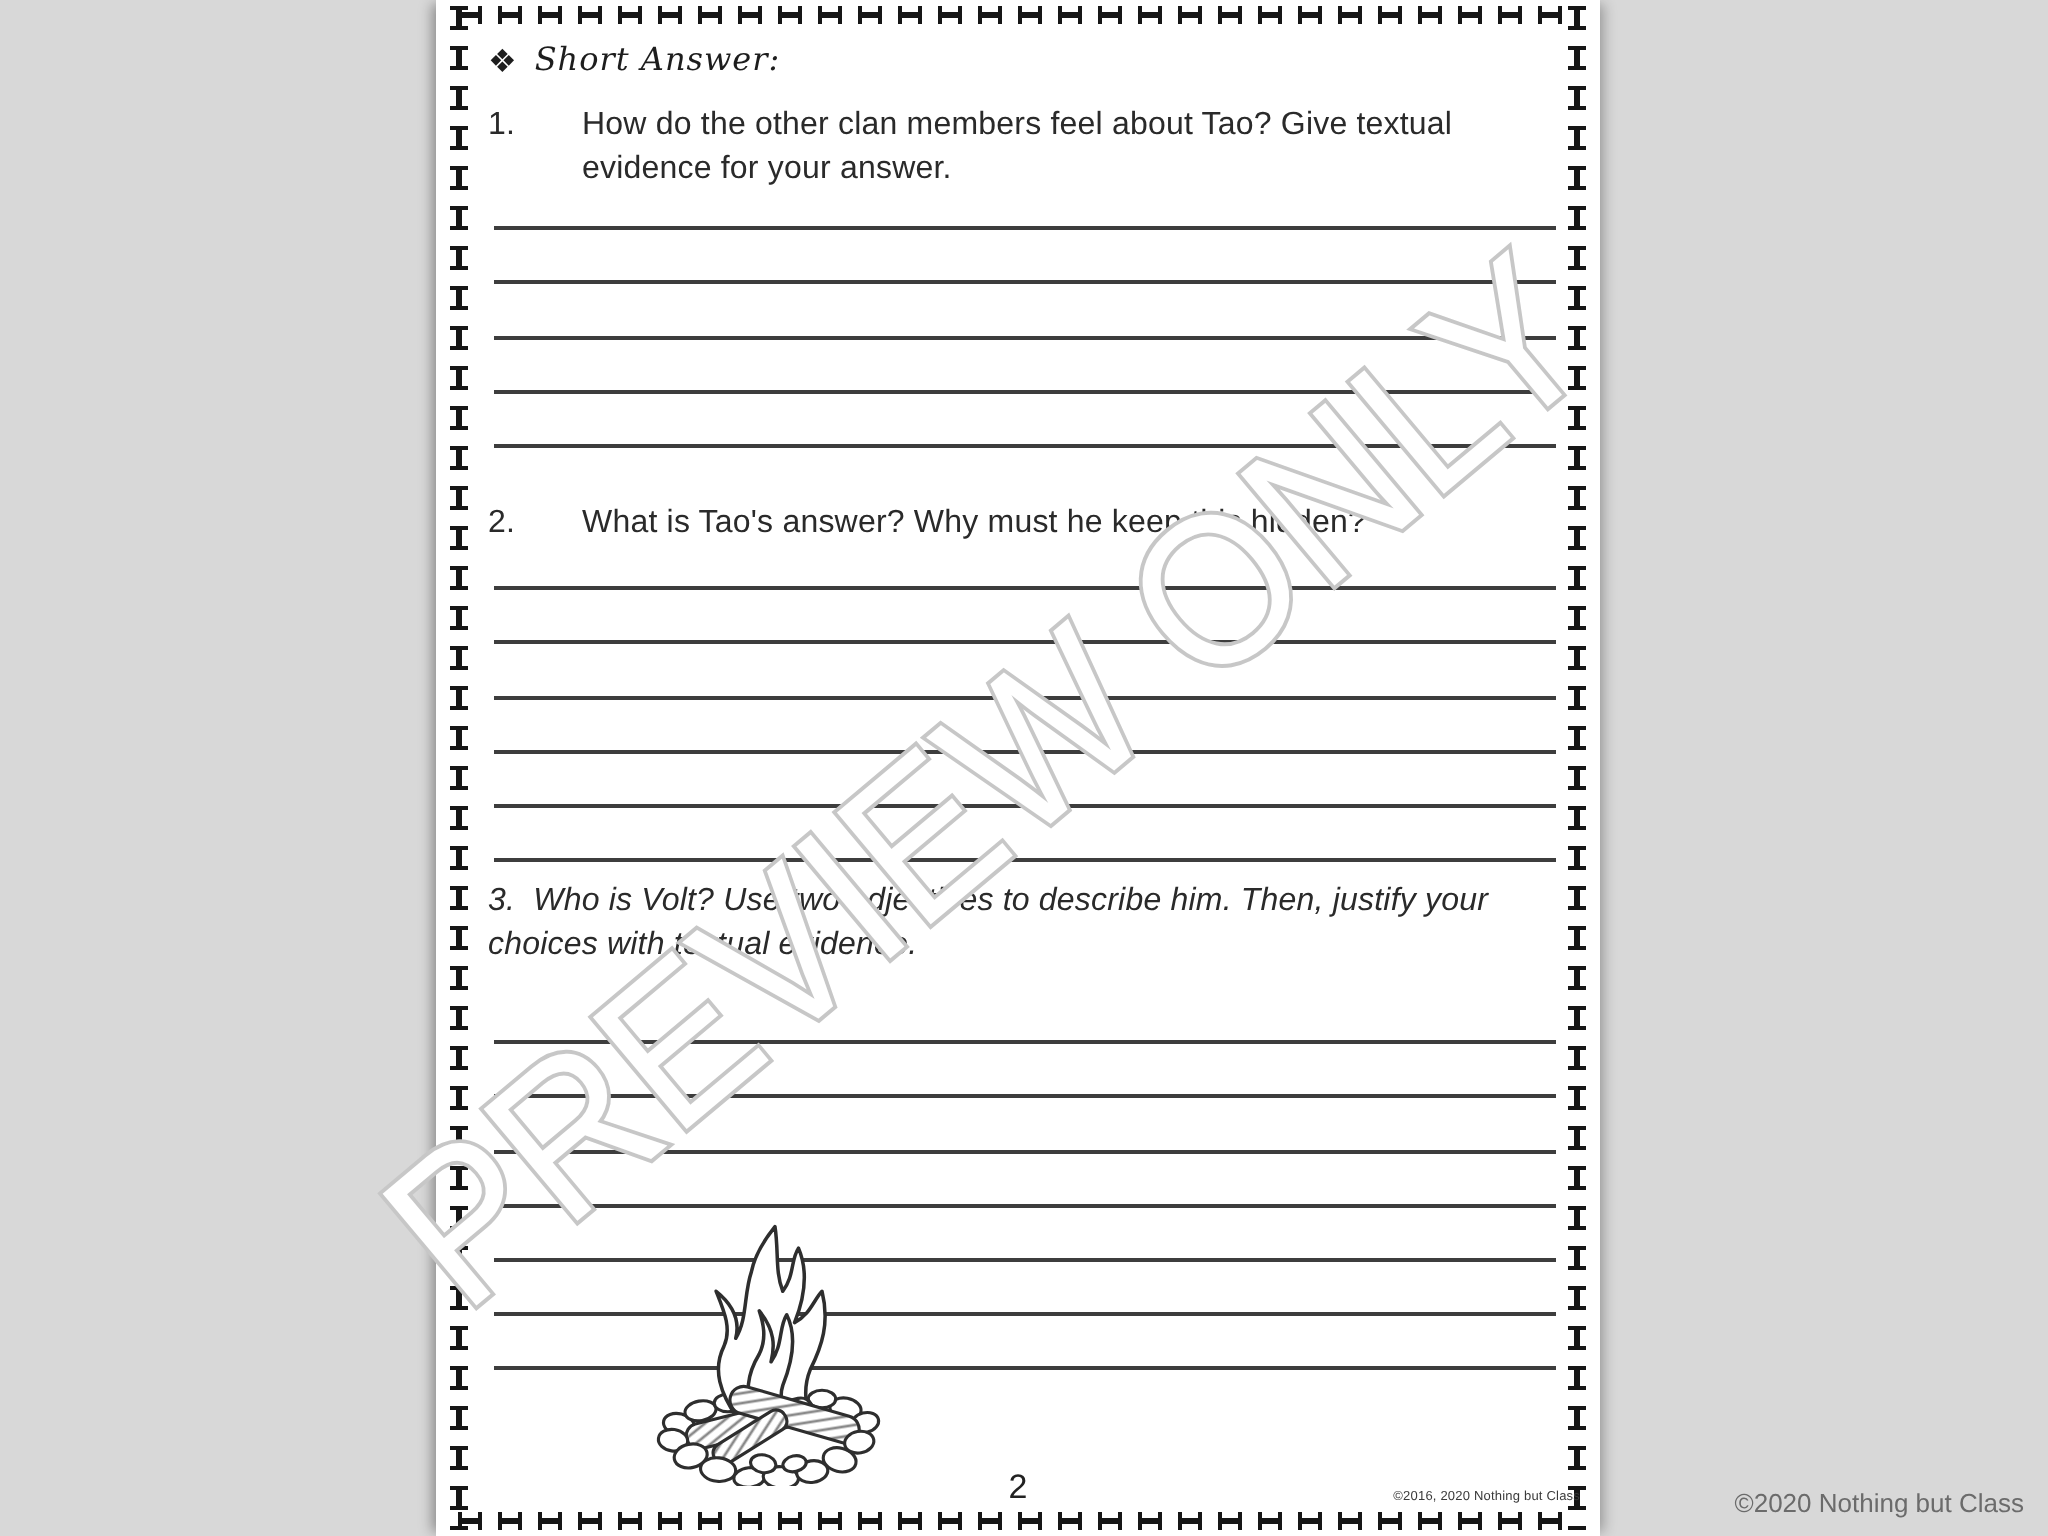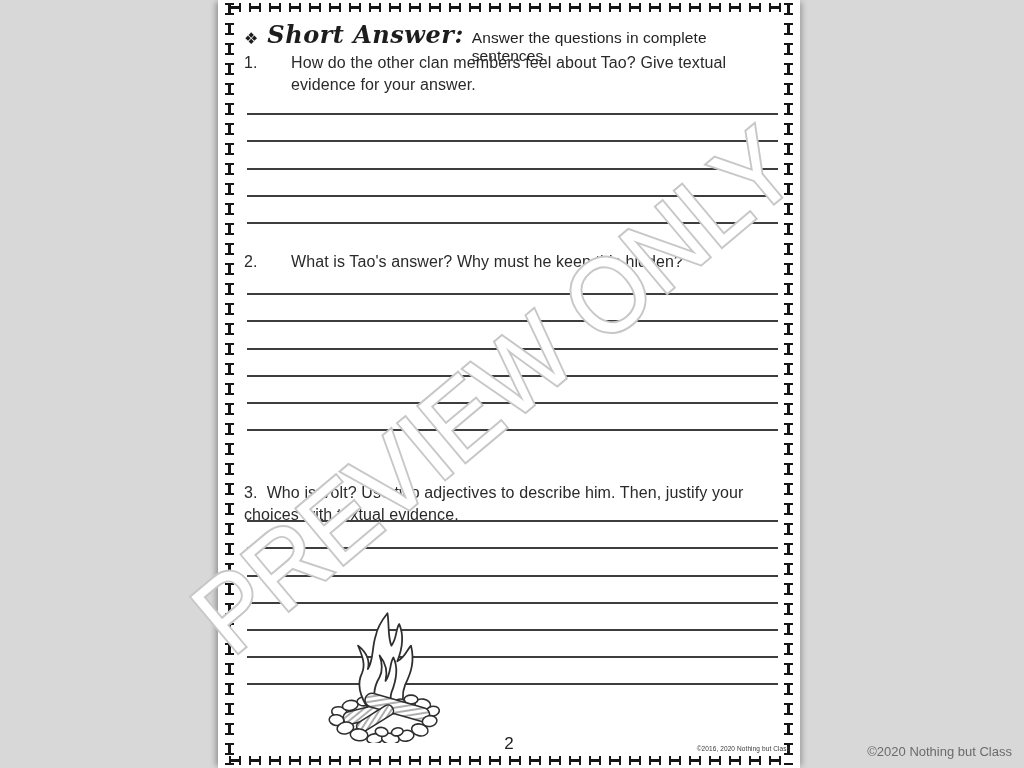--- a/index.html
+++ b/index.html
@@ -32,32 +32,32 @@
     background-position:0 0,0 3px;
     background-repeat:repeat-x,repeat-x;}
   .b-top{top:3px;}
   .b-bottom{bottom:3px;}
 
   
   .header{position:absolute;left:26px;top:20px;width:530px;
     display:flex;align-items:baseline;color:#1d1d1d;}
   .bullet{font-size:16px;margin-right:9px;position:relative;top:1px;}
   .script-title{
-    font-family:"DejaVu Serif",serif;font-style:italic;font-weight:bold;
-    font-size:24px;letter-spacing:.5px;margin-right:8px;white-space:nowrap;}
+    font-family:"DejaVu Serif",serif;font-style:italic;font-weight:normal;
+    font-size:16px;letter-spacing:.5px;margin-right:8px;white-space:nowrap;}
   .instructions{font-size:15.5px;letter-spacing:.1px;color:#222;}
 
   
   .question{position:absolute;color:#2a2a2a;font-size:16px;line-height:21.5px;letter-spacing:.1px;}
   .q-flex{display:flex;}
   .q-num{flex:0 0 31px;}
   .q-text{flex:1;margin-left:16px;}
   #q1{left:26px;top:52px;width:495px;}
   #q2{left:26px;top:251px;width:520px;}
-  #q3{left:26px;top:482px;width:516px;}
+  #q3{left:26px;top:440px;width:516px;font-style:italic;}
 
   
   .lines{position:absolute;left:29px;width:531px;}
   #lines1{top:88px;}
   #lines2{top:268px;}
   #lines3{top:495px;}
   .ans-line{height:25.2px;border-bottom:2px solid #3d3d3d;}
 
   
   .page-number{position:absolute;left:0;right:0;top:734px;text-align:center;
@@ -80,21 +80,20 @@
 <div class="page">
 
   <div class="b-top"></div>
   <div class="b-bottom"></div>
   <div class="b-left"></div>
   <div class="b-right"></div>
 
   <div class="header">
     <span class="bullet">❖</span>
     <span class="script-title">Short Answer:</span>
-    <span class="instructions">Answer the questions in complete sentences.</span>
   </div>
 
   <div class="question q-flex" id="q1">
     <span class="q-num">1.</span>
     <span class="q-text">How do the other clan members feel about Tao? Give textual evidence for your answer.</span>
   </div>
   <div class="lines" id="lines1">
       <div class="ans-line"></div>
       <div class="ans-line"></div>
       <div class="ans-line"></div>

